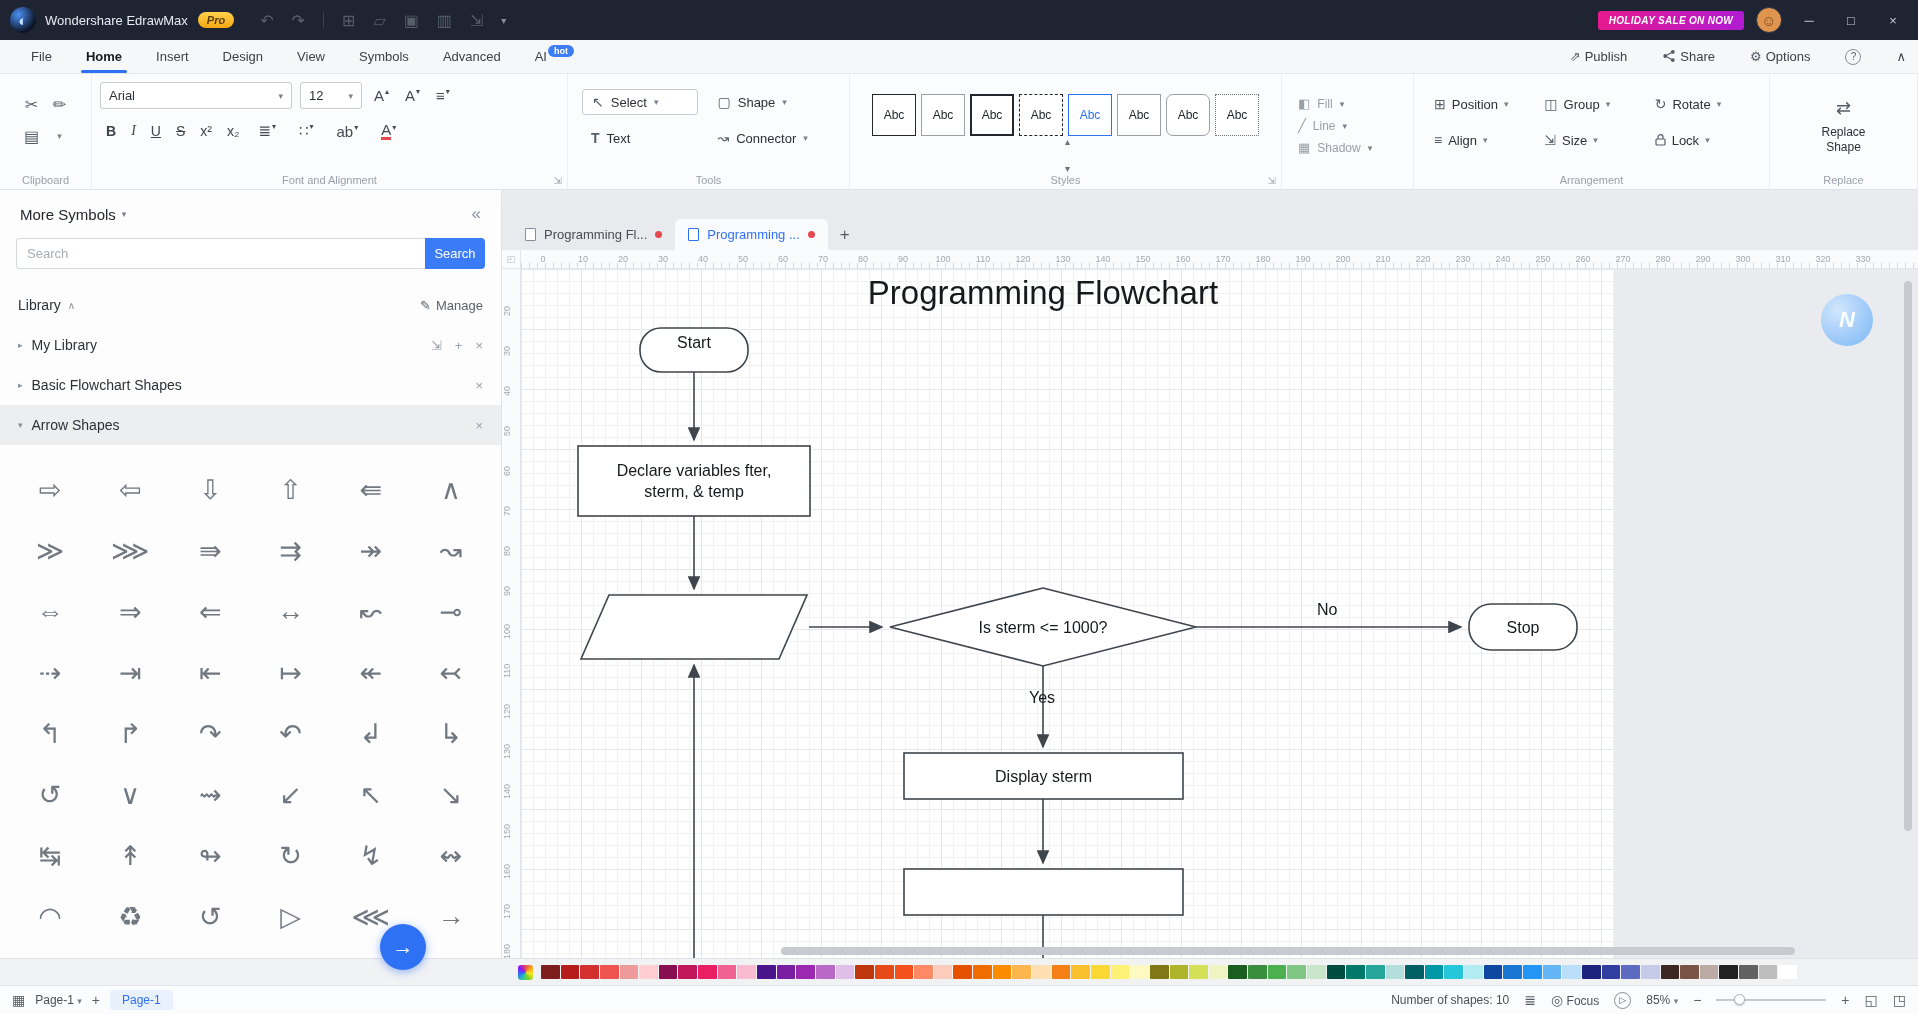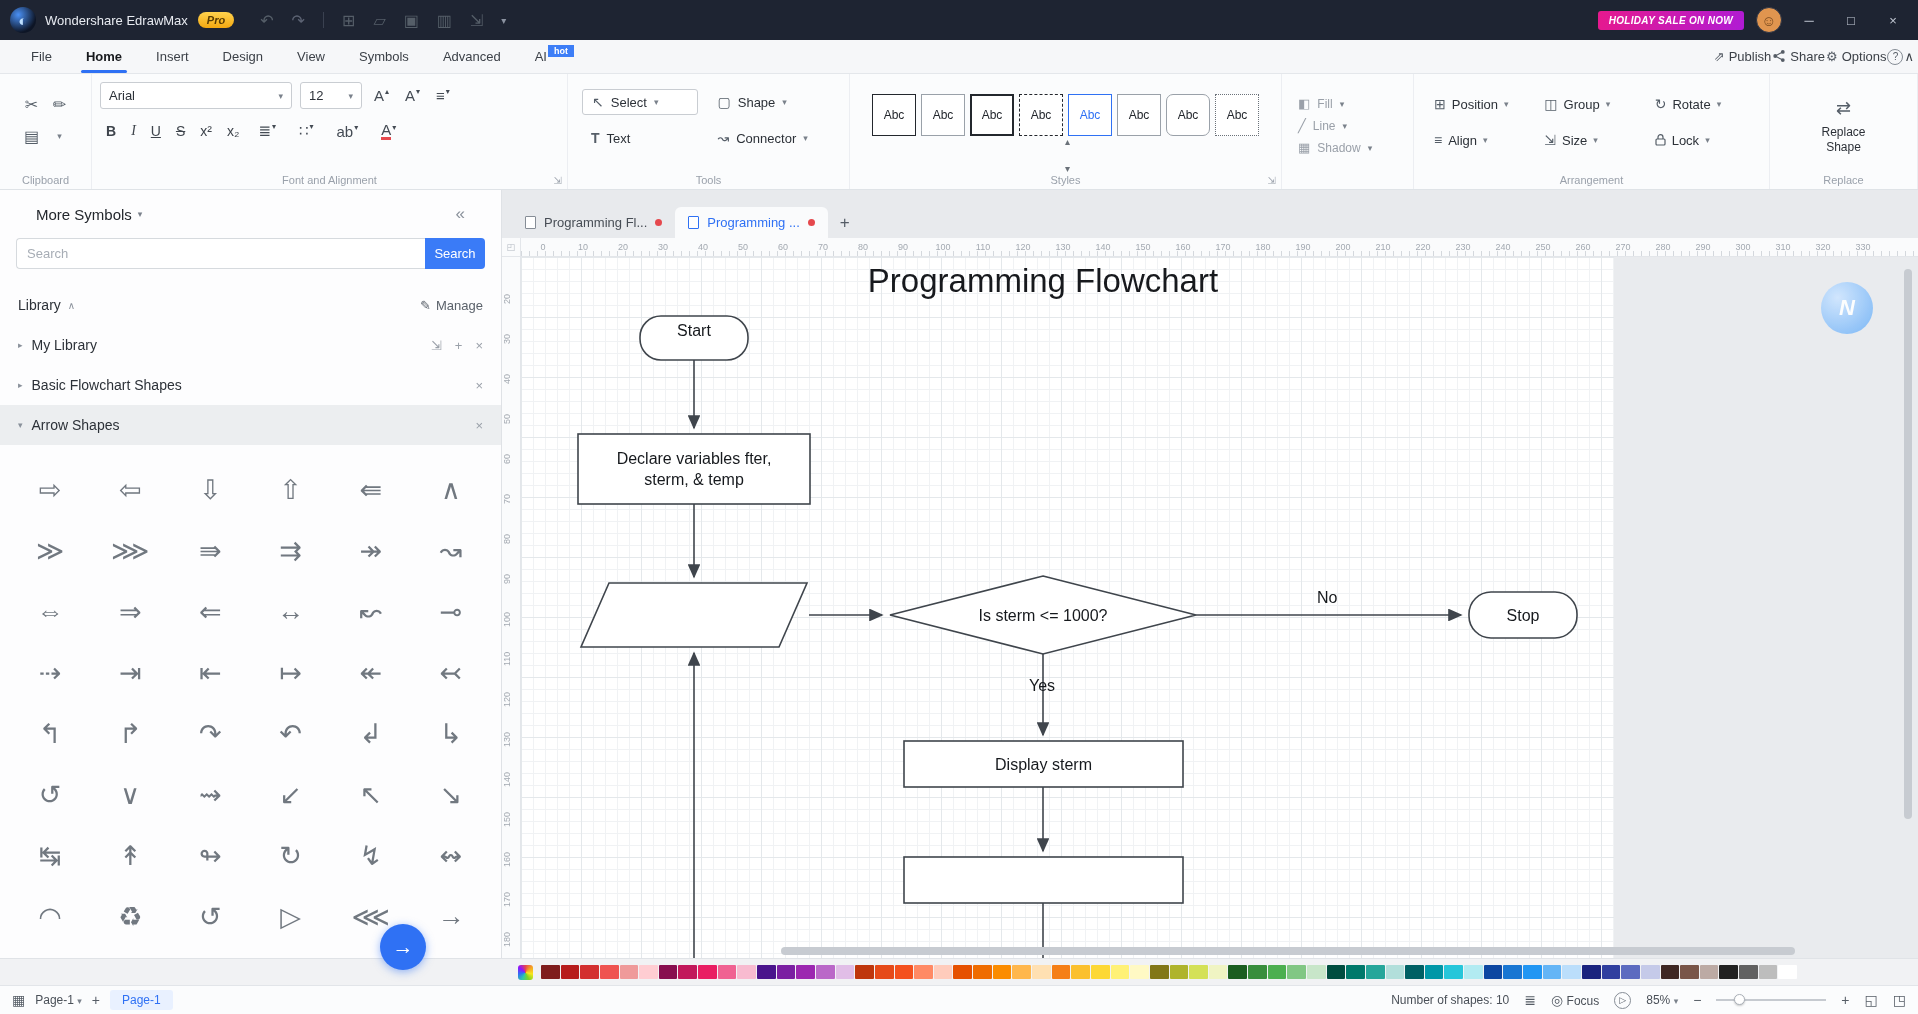--- a/index.html
+++ b/index.html
@@ -18,22 +18,22 @@
   .tb-right { margin-left:auto; display:flex; align-items:center; gap:12px; }
   .sale-badge { background:linear-gradient(100deg,#e6198e,#b01bd4); color:#fff; font-size:10px; font-weight:bold; font-style:italic; padding:4px 11px; border-radius:3px; letter-spacing:.3px; }
   .avatar { width:26px; height:26px; border-radius:50%; background:#e0954f; color:#7a4b20; display:flex; align-items:center; justify-content:center; font-size:15px; border:1px solid #2e3648; }
   .win-btn { width:30px; text-align:center; font-size:13px; color:#c3c9d4; }
 
   
   .menubar { height:34px; background:#f6f7f9; border-bottom:1px solid #e4e7eb; display:flex; align-items:stretch; padding-left:14px; }
   .menu-item { padding:0 17px; line-height:33px; position:relative; font-size:13px; color:#3c4148; }
   .menu-item.active { color:#17191d; font-weight:bold; }
   .menu-item.active::after { content:""; position:absolute; left:12px; right:12px; bottom:0; height:3px; background:#2f71f4; border-radius:2px; }
-  .hot-badge { background:#3d7ef7; color:#fff; font-size:9px; padding:1px 6px; border-radius:0; position:relative; top:-7px; margin-left:1px; font-weight:bold; }
-  .menubar-right { margin-left:auto; display:flex; align-items:center; gap:1px; padding-right:4px; font-size:13px; color:#3c4148; }
+  .hot-badge { background:#3d7ef7; color:#fff; font-size:9px; padding:1px 6px; border-radius:6px; position:relative; top:-7px; margin-left:1px; font-weight:bold; }
+  .menubar-right { margin-left:auto; display:flex; align-items:center; gap:35px; padding-right:12px; font-size:13px; color:#3c4148; }
   .mb-ic { font-size:13px; color:#565d66; margin-right:4px; }
   .help-circle { display:inline-flex; width:16px; height:16px; border:1px solid #868d96; border-radius:50%; align-items:center; justify-content:center; font-size:10px; color:#565d66; }
   .share-svg { vertical-align:-2px; margin-right:4px; }
 
   
   .ribbon { height:116px; background:#fbfcfd; border-bottom:1px solid #dfe3e7; display:flex; }
   .rgroup { position:relative; border-right:1px solid #eceef2; padding:8px 8px 20px; display:flex; flex-direction:column; align-items:center; }
   .rgroup-label { position:absolute; bottom:3px; left:0; right:0; text-align:center; font-size:11px; color:#9aa1ab; }
   .corner-ic { position:absolute; right:5px; bottom:3px; font-size:10px; color:#9aa1ab; }
   .ricon { font-size:16px; color:#555e68; }
@@ -78,39 +78,39 @@
   .arr-item { display:flex; align-items:center; gap:6px; font-size:13px; color:#2c3138; padding-left:8px; }
 
   .g-replace { flex:1; justify-content:center; gap:6px; }
   .rep-ic { font-size:18px; color:#555e68; }
   .rep-label { font-size:12px; color:#2c3138; width:64px; text-align:center; line-height:15px; }
 
   
   .main { display:flex; height:768px; position:relative; }
 
   .sidebar { width:502px; background:#fdfdfe; border-right:1px solid #dfe2e6; display:flex; flex-direction:column; position:relative; }
-  .sb-header { height:48px; display:flex; align-items:center; padding:0 36px; font-size:15px; color:#23272d; }
+  .sb-header { height:48px; display:flex; align-items:center; padding:0 20px; font-size:15px; color:#23272d; }
   .sb-header .caret { margin-left:6px; }
   .sb-collapse { margin-left:auto; color:#8a919b; font-size:17px; }
   .sb-search { display:flex; padding:0 16px; margin-bottom:16px; }
   .sb-search input { flex:1; height:31px; border:1px solid #d6dade; border-right:none; border-radius:4px 0 0 4px; padding:0 10px; font-size:13px; font-family:inherit; color:#2c3138; outline:none; background:#fff; }
   .sb-search input::placeholder { color:#a7adb5; }
   .sb-search button { width:60px; background:#3a7bf7; color:#fff; border:none; border-radius:0 4px 4px 0; font-size:13px; font-family:inherit; }
   .sb-row { height:40px; display:flex; align-items:center; padding:0 18px; font-size:14px; color:#2c3138; }
   .sb-row .caret { margin-right:9px; color:#8a919b; }
   .sb-right { margin-left:auto; display:flex; gap:13px; color:#9aa0a9; font-size:13px; align-items:center; }
   .sb-manage { margin-left:auto; display:flex; gap:5px; color:#5b626b; font-size:13px; align-items:center; }
   .sb-lib-chev { margin-left:7px; font-size:10px; color:#8a919b; }
   .row-arrowshapes { background:#eceef0; }
   .arrow-grid { flex:1; display:grid; grid-template-columns:repeat(6,1fr); align-content:start; padding:14px 10px; overflow:hidden; }
   .acell { height:61px; display:flex; align-items:center; justify-content:center; font-size:27px; color:#717880; }
   .next-btn { position:absolute; left:380px; bottom:-12px; width:46px; height:46px; border-radius:50%; background:#2f71f4; color:#fff; display:flex; align-items:center; justify-content:center; font-size:21px; z-index:6; box-shadow:0 2px 8px rgba(47,113,244,.5); }
 
   .canvas-region { flex:1; display:flex; flex-direction:column; min-width:0; }
-  .doc-tabs { height:48px; background:#e8eaed; display:flex; align-items:flex-end; padding-left:10px; }
+  .doc-tabs { height:40px; background:#e8eaed; display:flex; align-items:flex-end; padding-left:10px;margin-top:20px; }
   .doc-tab { height:31px; display:flex; align-items:center; gap:8px; padding:0 13px; font-size:13px; color:#474d55; border-radius:6px 6px 0 0; }
   .doc-tab.active { background:#fafbfc; color:#2f71f4; }
   .page-ico { width:11px; height:13px; border:1px solid #868d96; border-radius:1px; background:linear-gradient(#fff,#fff); position:relative; }
   .doc-tab.active .page-ico { border-color:#2f71f4; }
   .mod-dot { width:7px; height:7px; border-radius:50%; background:#e5484d; }
   .tab-add { margin-left:12px; font-size:17px; color:#555c66; padding-bottom:5px; }
 
   .ruler-row { height:19px; display:flex; background:#fafbfc; border-bottom:1px solid #e3e6ea; }
   .ruler-corner { width:19px; border-right:1px solid #e3e6ea; display:flex; align-items:center; justify-content:center; font-size:9px; color:#b3b9c1; }
   .ruler-h { flex:1; display:flex; padding-left:2px; position:relative; overflow:hidden; font-size:9px; color:#a3a9b1; }

